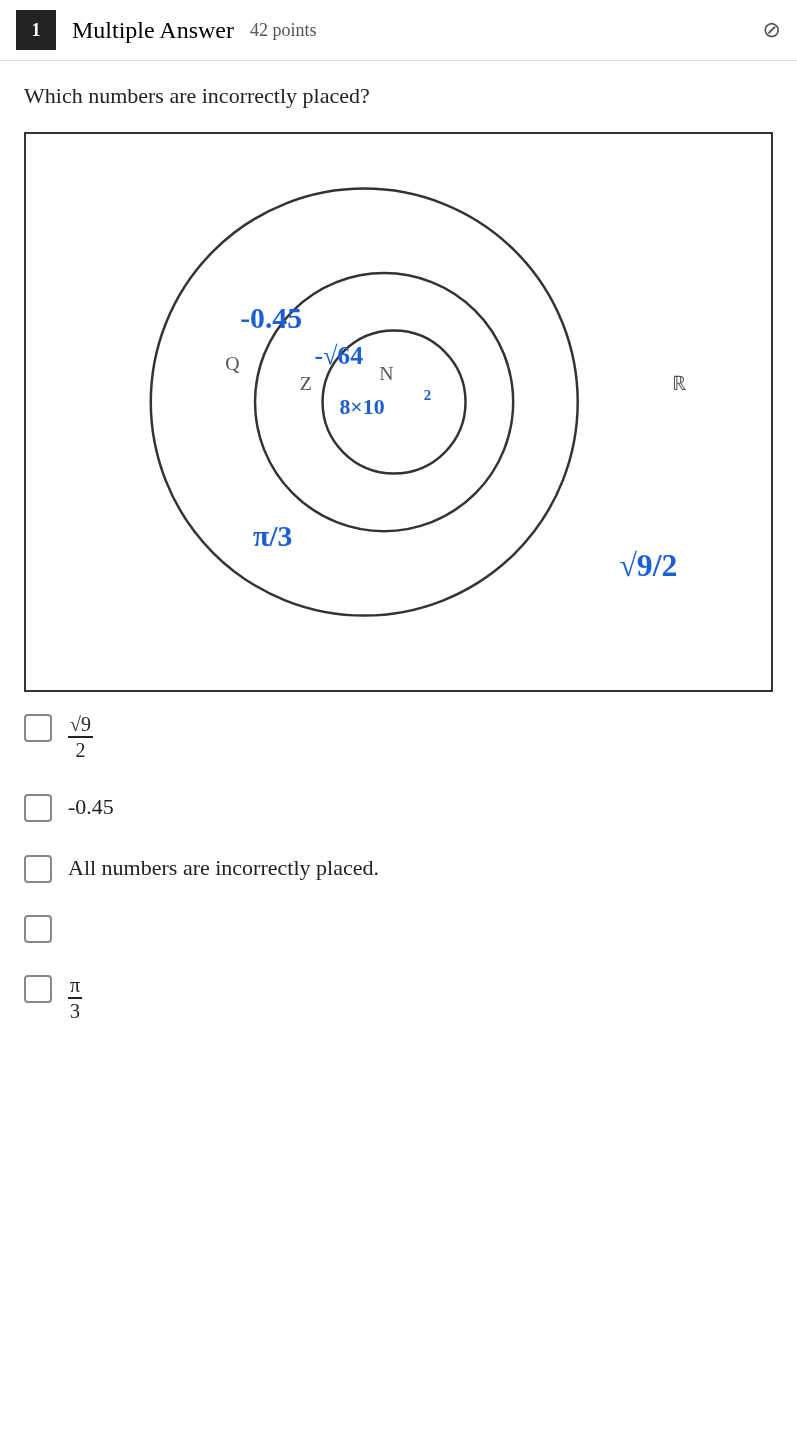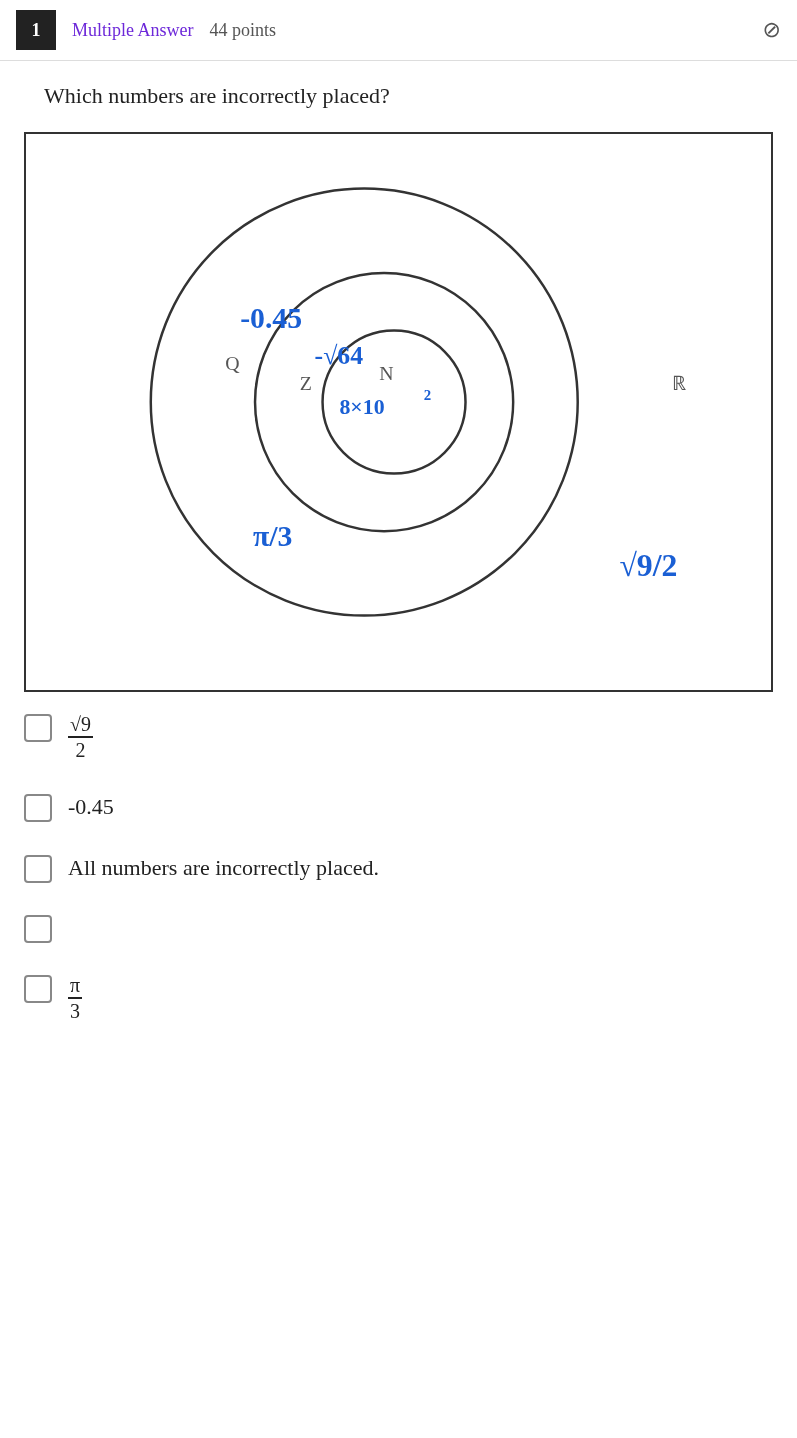--- a/index.html
+++ b/index.html
@@ -26,40 +26,39 @@
       height: 40px;
       display: flex;
       align-items: center;
       justify-content: center;
       font-size: 18px;
       font-weight: bold;
       flex-shrink: 0;
     }
 
     .question-type {
-      font-size: 18px;
-      color: #6d28d9;
+      font-size: 24px;
+      color: #000000;
     }
 
     .question-points {
       font-size: 18px;
       color: #555;
     }
 
     .bookmark-icon {
       margin-left: auto;
       font-size: 22px;
       color: #555;
     }
 
     .question-text {
       font-size: 22px;
       padding: 20px 28px 10px 24px;
       line-height: 1.4;
-      margin-left: 20px;
     }
 
     .diagram-container {
       margin: 10px 24px 20px 24px;
       border: 2px solid #333;
       padding: 0;
       position: relative;
       height: 560px;
       overflow: hidden;
     }
@@ -118,21 +117,21 @@
       font-size: 0.7em;
       vertical-align: super;
     }
   </style>
 </head>
 <body>
 
 <div class="header">
   <div class="question-number">1</div>
   <span class="question-type">Multiple Answer</span>
-  <span class="question-points">44 points</span>
+  <span class="question-points">42 points</span>
   <span class="bookmark-icon">⊘</span>
 </div>
 
 <div class="question-text">Which numbers are incorrectly placed?</div>
 
 <div class="diagram-container">
   <svg class="diagram-svg" viewBox="0 0 749 560" xmlns="http://www.w3.org/2000/svg">
 
     <circle cx="340" cy="270" r="215" fill="none" stroke="#333" stroke-width="2.5"></circle>
 

